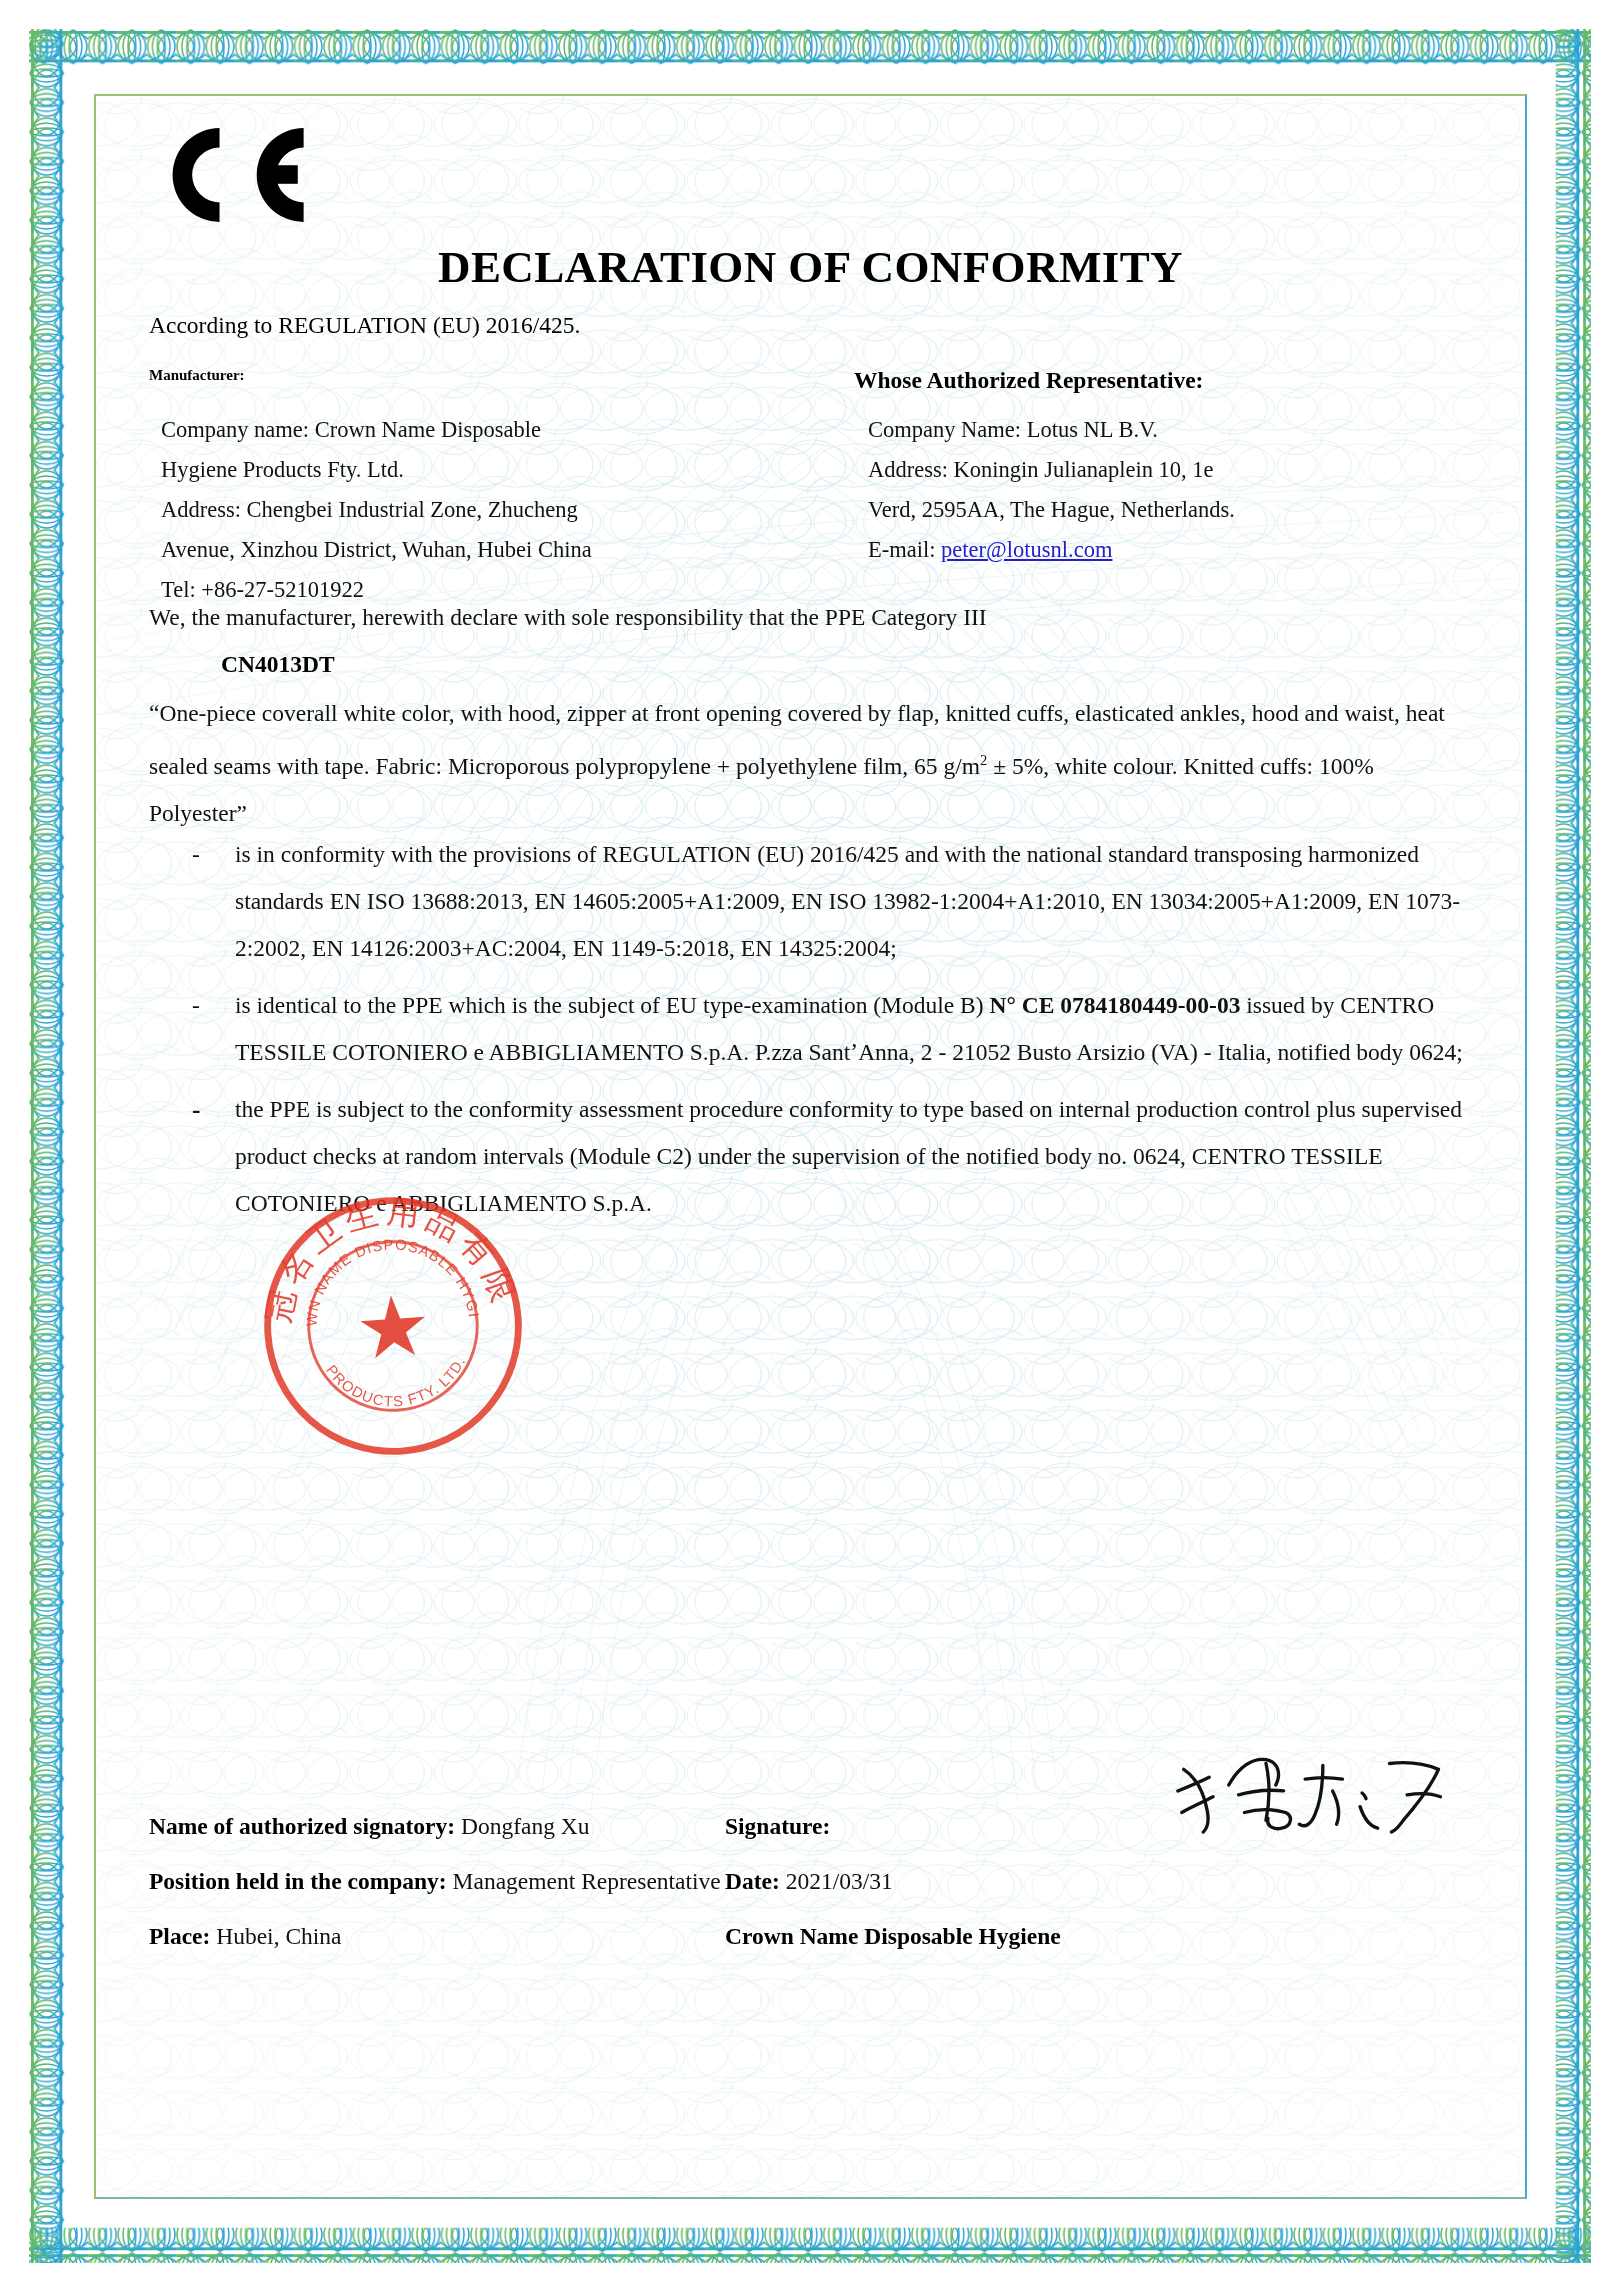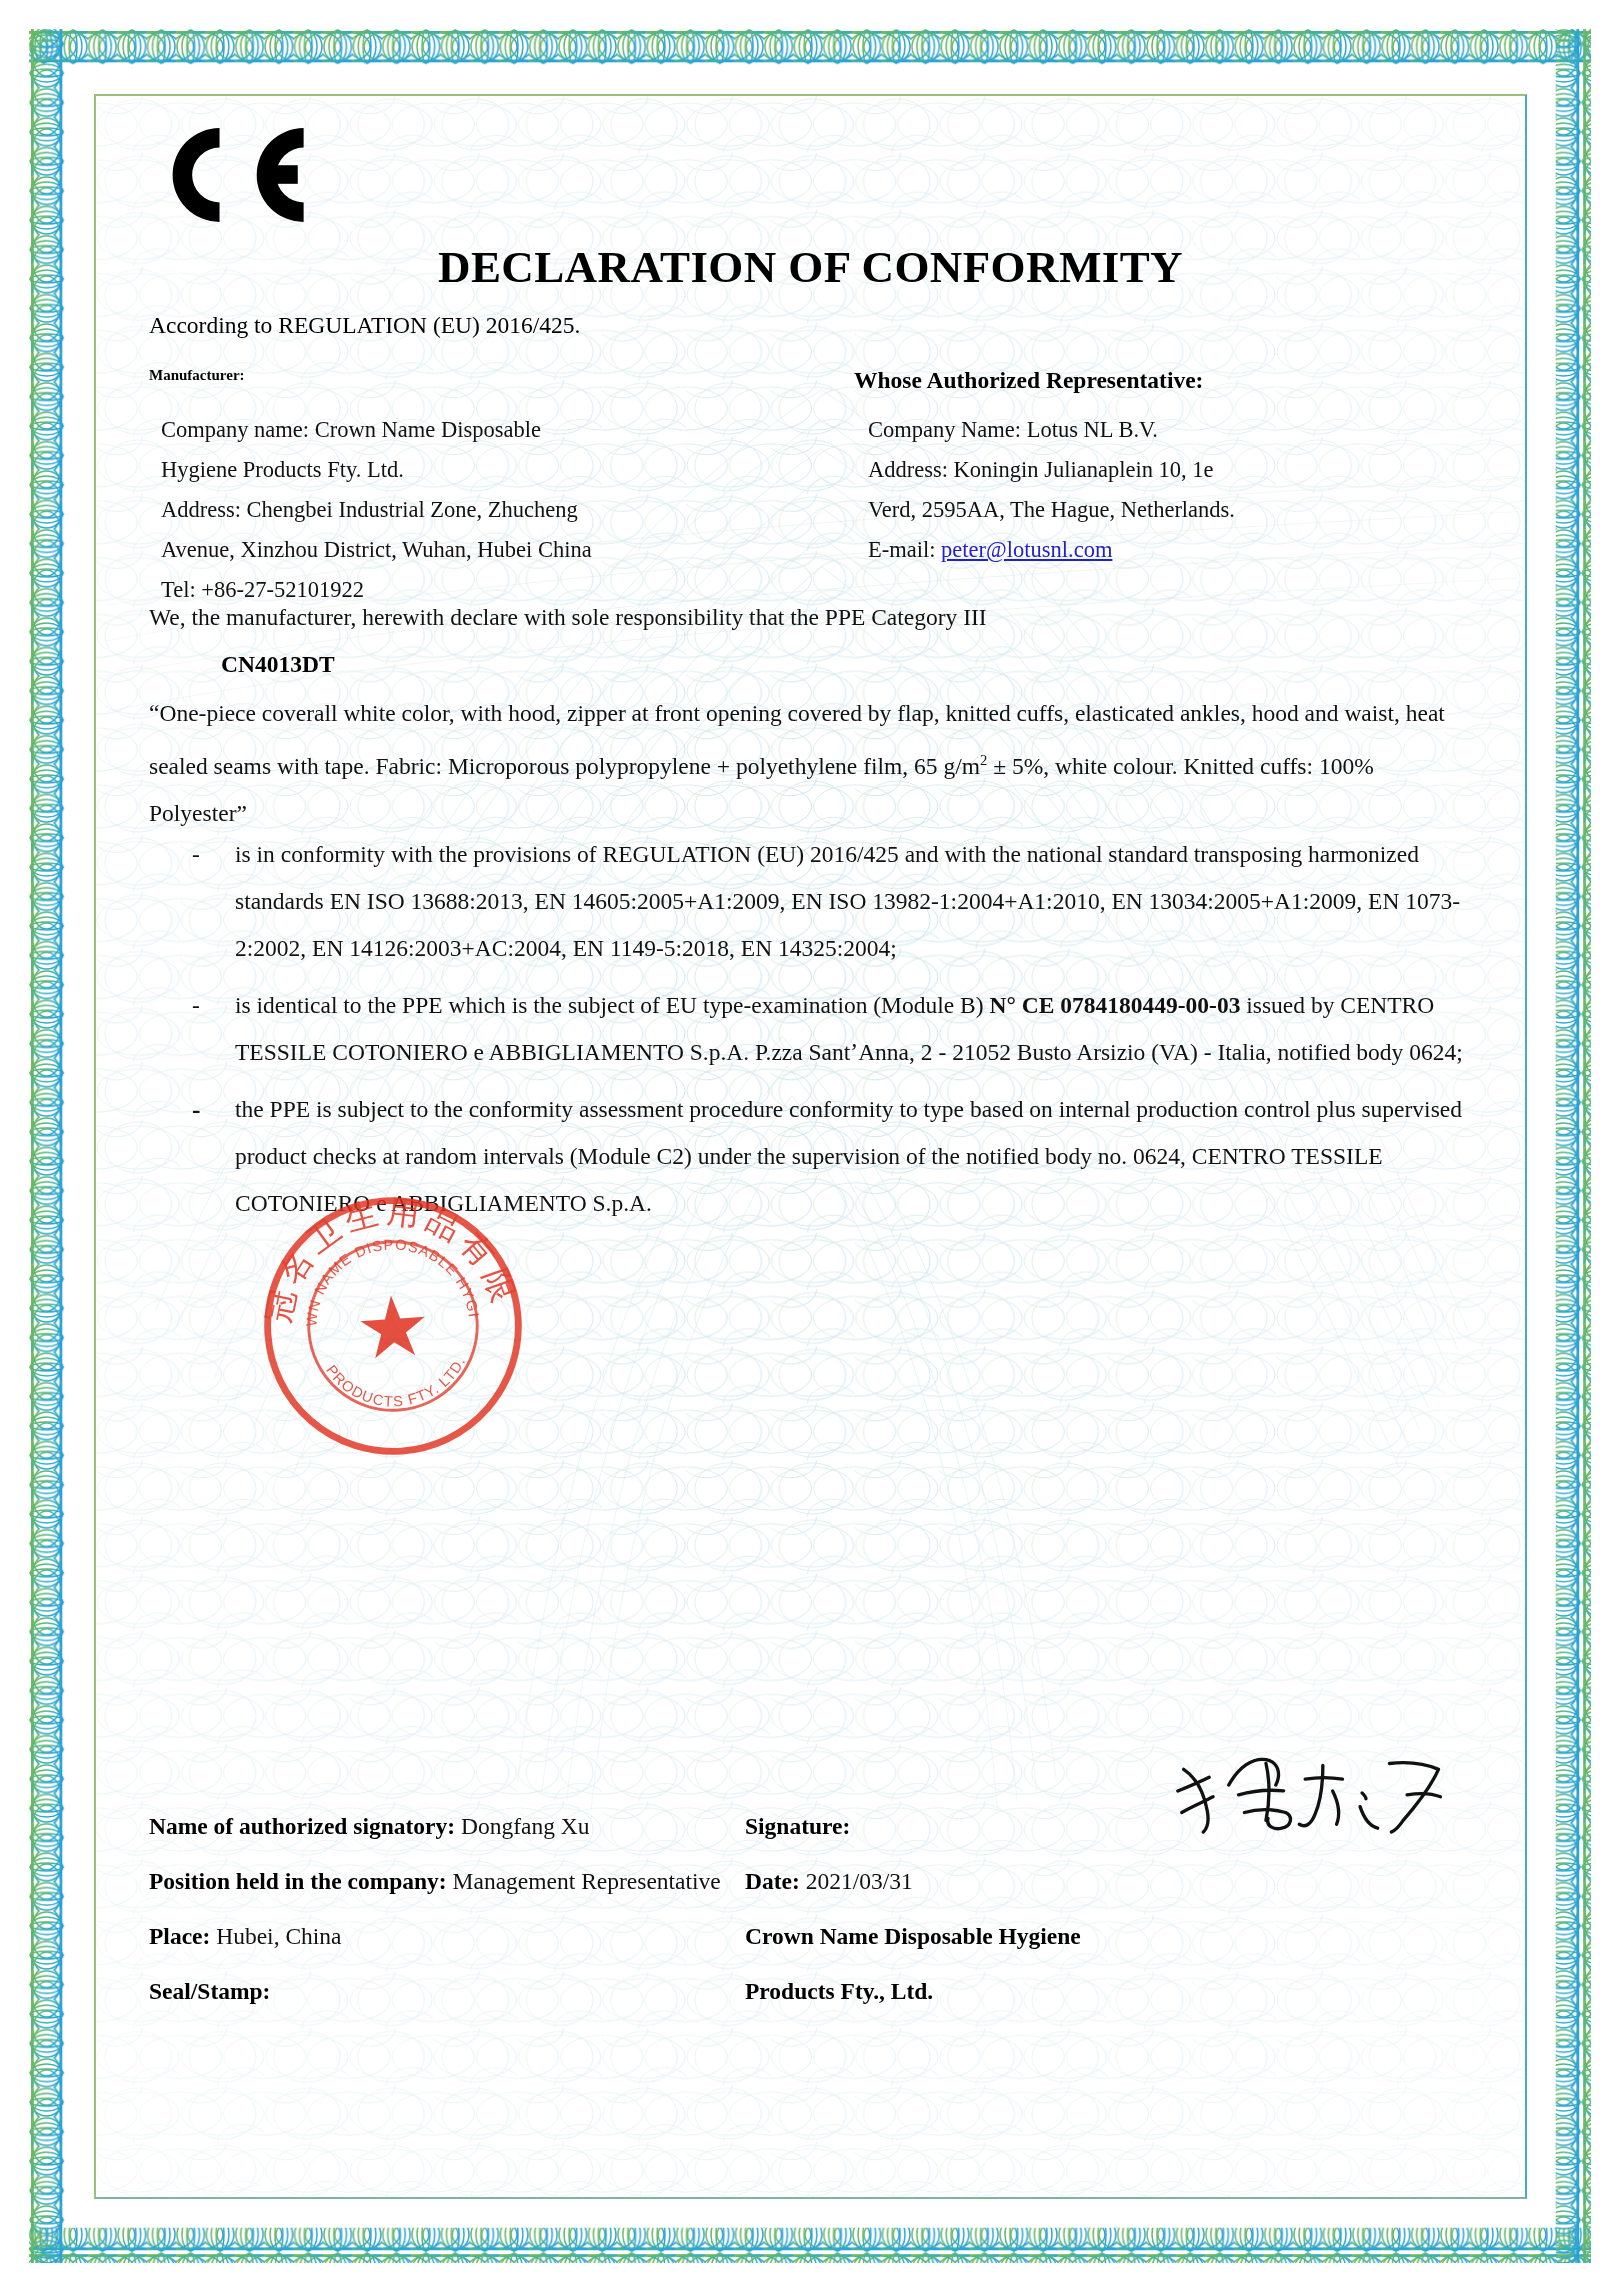--- a/index.html
+++ b/index.html
@@ -193,21 +193,21 @@
     height: 55px;
     line-height: 55px;
   }
   .sig-left {
     position: absolute;
     left: 0;
     white-space: nowrap;
   }
   .sig-right {
     position: absolute;
-    left: 596px;
+    left: 576px;
     white-space: nowrap;
   }
   .lbl { font-weight: bold; color: #000; }
   .val { font-weight: normal; color: #111; }
   .company-bold { font-weight: bold; color: #000; }
 
   .signature-img {
     position: absolute;
     left: 1019px;
     top: -65px;
@@ -437,22 +437,18 @@
         <span class="sig-right"><span class="lbl">Date:</span>
           <span class="val">2021/03/31</span></span>
       </div>
 
       <div class="sig-row">
         <span class="sig-left"><span class="lbl">Place:</span>
           <span class="val">Hubei, China</span></span>
         <span class="sig-right company-bold">Crown Name Disposable Hygiene</span>
       </div>
 
-      <div class="sig-row">
-        <span class="sig-left lbl">Seal/Stamp:</span>
-        <span class="sig-right company-bold">Products Fty., Ltd.</span>
-      </div>
 
     </div>
 
   </div>
 </div>
 
 
 </body></html>

